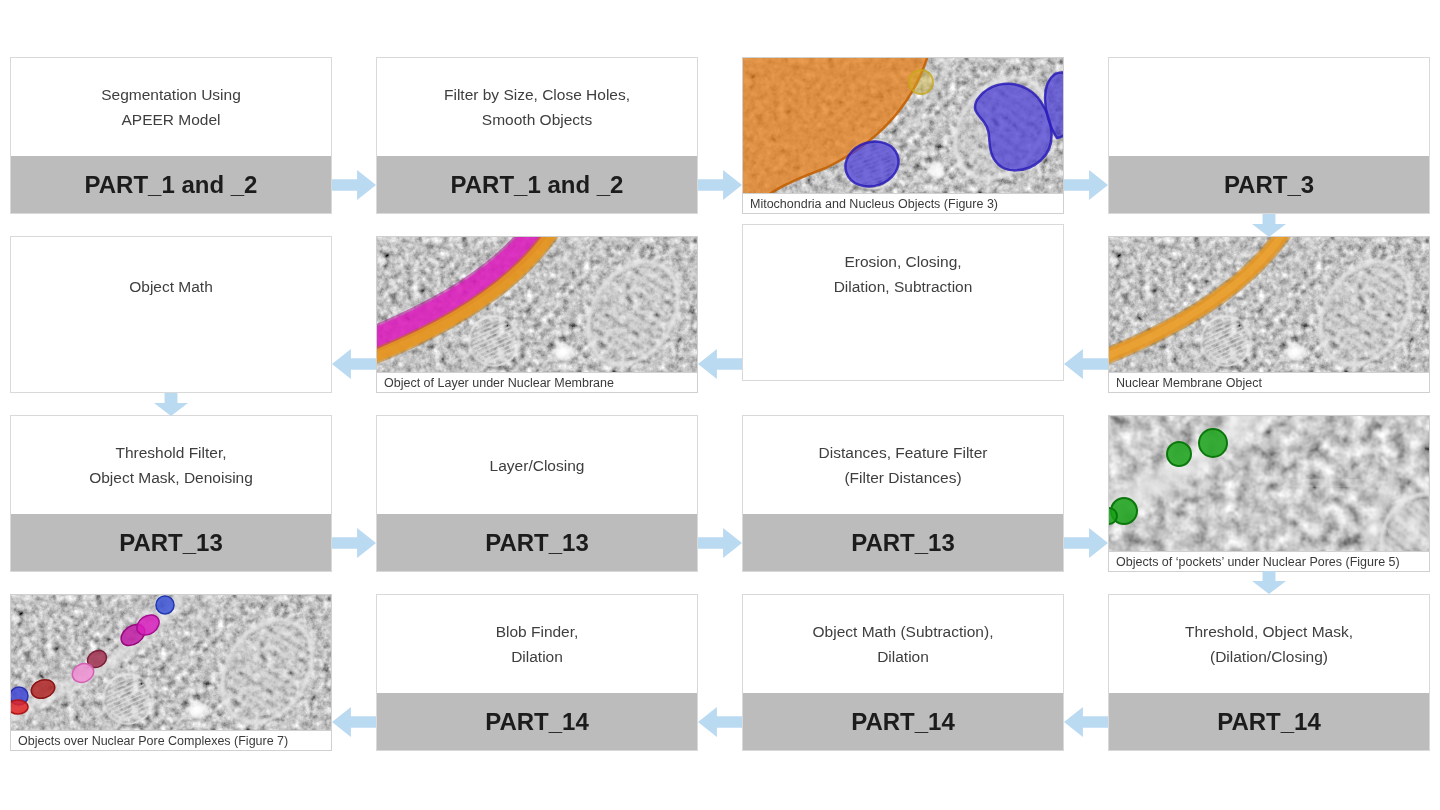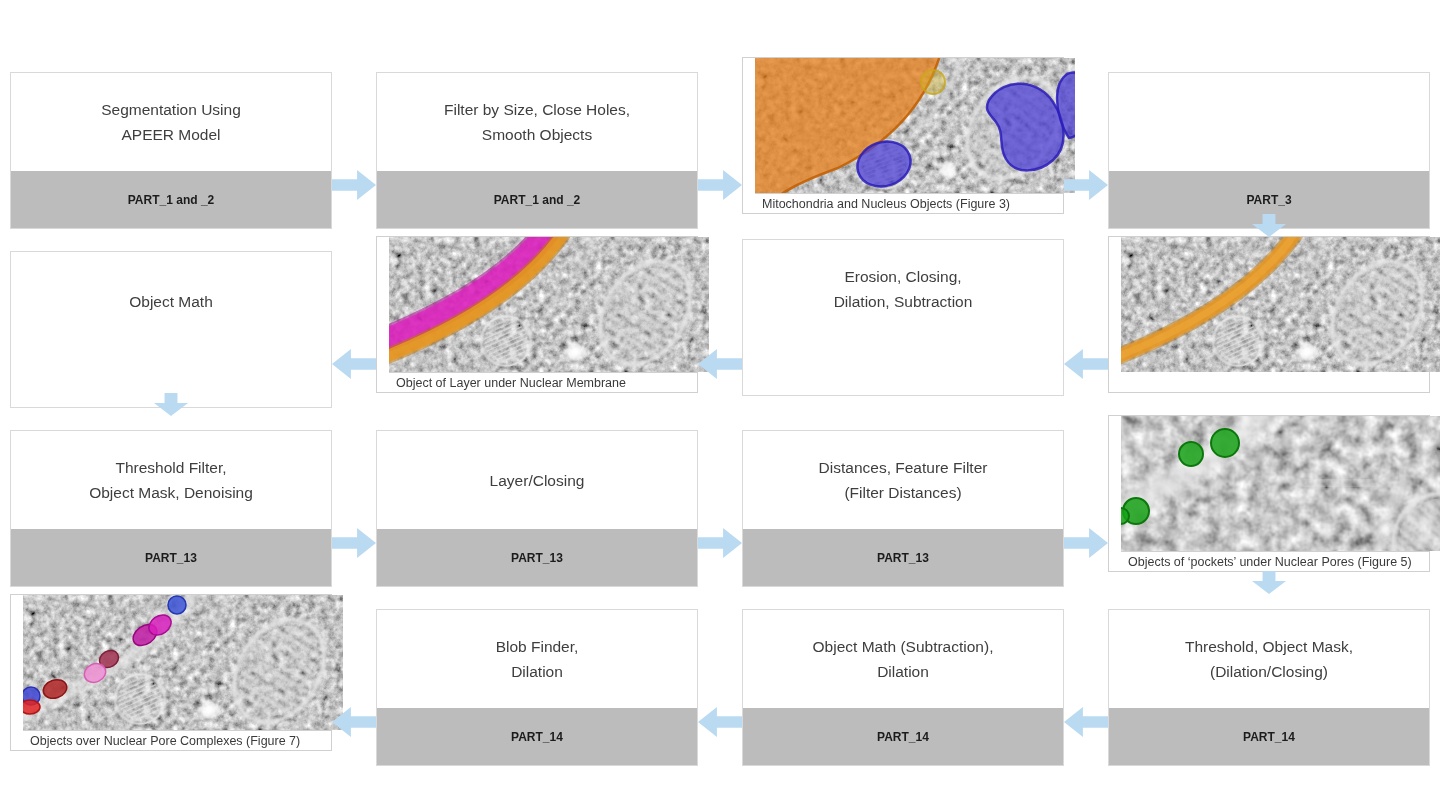--- a/index.html
+++ b/index.html
@@ -1,28 +1,28 @@
 <!DOCTYPE html>
 <html><head>
 <meta charset="utf-8">
 <style>
   html,body{margin:0;padding:0;background:#ffffff;}
   .stage{position:relative;width:1440px;height:810px;background:#ffffff;overflow:hidden;
          font-family:"Liberation Sans",sans-serif;}
   
   .step{position:absolute;width:322px;height:157px;background:#ffffff;
-        border:1px solid #d9d9d9;box-sizing:border-box;margin-top:15px;}
+        border:1px solid #d9d9d9;box-sizing:border-box;}
   .step .txt{height:98px;display:flex;flex-direction:column;align-items:center;justify-content:center;
         text-align:center;font-size:15.5px;line-height:25px;color:#3e3e3e;}
   .step .bar{position:absolute;left:0;right:0;bottom:0;height:57px;background:#bcbcbc;
         display:flex;align-items:center;justify-content:center;
-        font-size:12px;font-weight:bold;color:#1c1c1c;}
+        font-size:24px;font-weight:bold;color:#1c1c1c;}
   
   .fig{position:absolute;width:322px;height:157px;background:#ffffff;border:1px solid #d0d0d0;
-        box-sizing:border-box;display:flex;flex-direction:column;padding-left:12px;}
+        box-sizing:border-box;display:flex;flex-direction:column;}
   .fig svg{display:block;width:320px;height:135px;flex:0 0 135px;}
   .fig .cap{flex:1;border-top:1px solid #d0d0d0;display:flex;align-items:center;
         padding-left:7px;font-size:12.5px;color:#3a3a3a;background:#ffffff;}
   
   .arr{position:absolute;background:#badaf2;}
   .arr.r{width:44px;height:30px;clip-path:polygon(0 31%,57% 31%,57% 0,100% 50%,57% 100%,57% 69%,0 69%);}
   .arr.l{width:44px;height:30px;clip-path:polygon(100% 31%,43% 31%,43% 0,0 50%,43% 100%,43% 69%,100% 69%);}
   .arr.d{width:34px;height:23px;clip-path:polygon(31% 0,69% 0,69% 43%,100% 43%,50% 100%,0 43%,31% 43%);}
 </style>
 </head>
@@ -142,20 +142,21 @@
     </div>
   </div>
 
   <div class="fig" style="left:1108px;top:236px">
     <svg viewBox="0 0 320 135">
       <use href="#emBase"></use>
       <use href="#envPath" fill="none" stroke="#c07708" stroke-opacity="0.5" stroke-width="17"></use>
       <use href="#envPath" fill="none" stroke="#e8961f" stroke-opacity="0.82" stroke-width="13"></use>
       <use href="#envPath" fill="none" stroke="#f2a93c" stroke-opacity="0.5" stroke-width="7"></use>
     </svg>
+    <div class="cap">Nuclear Membrane Object</div>
   </div>
 
   <div class="step" style="left:10px;top:415px">
     <div class="txt">
       <div>Threshold Filter,</div>
       <div>Object Mask, Denoising</div>
     </div>
     <div class="bar">PART_13</div>
   </div>
 

